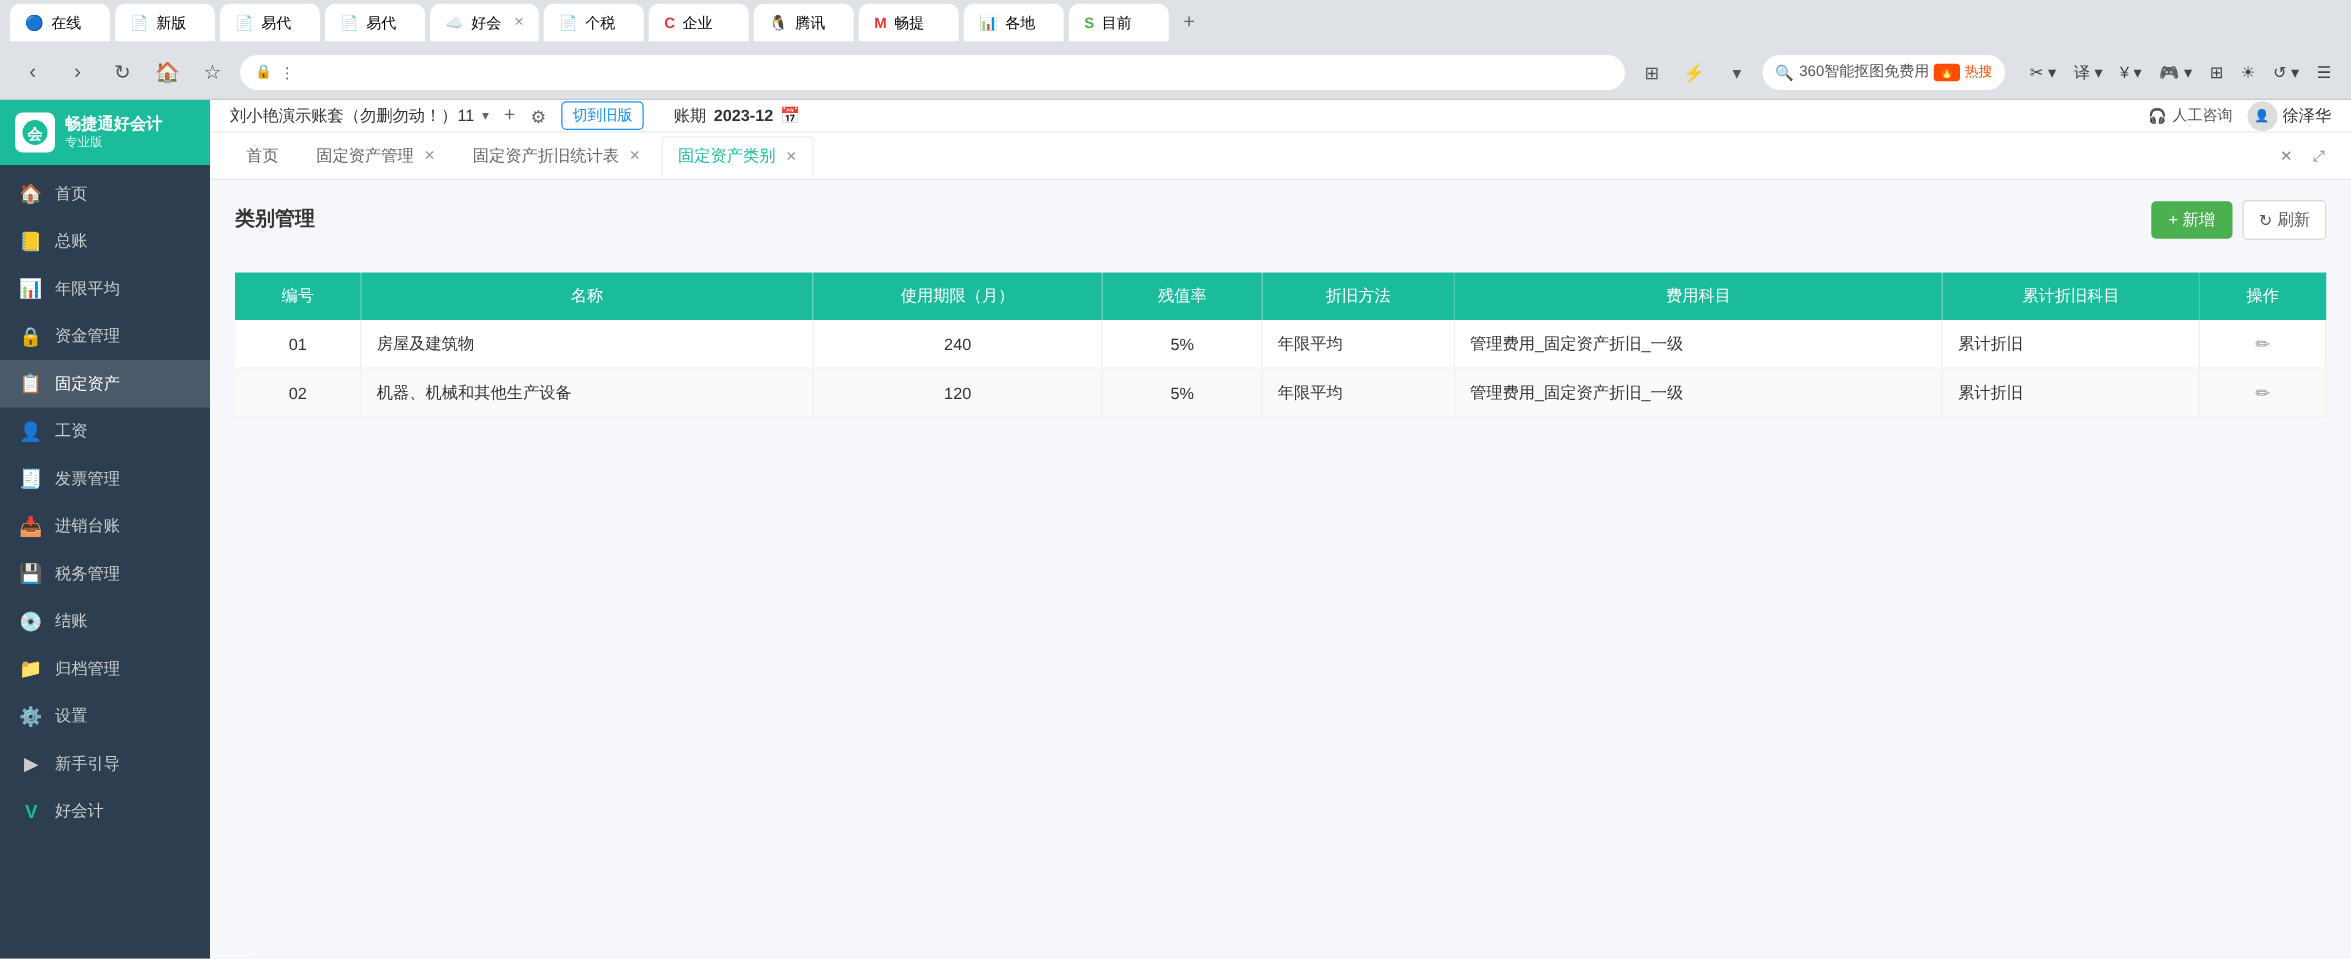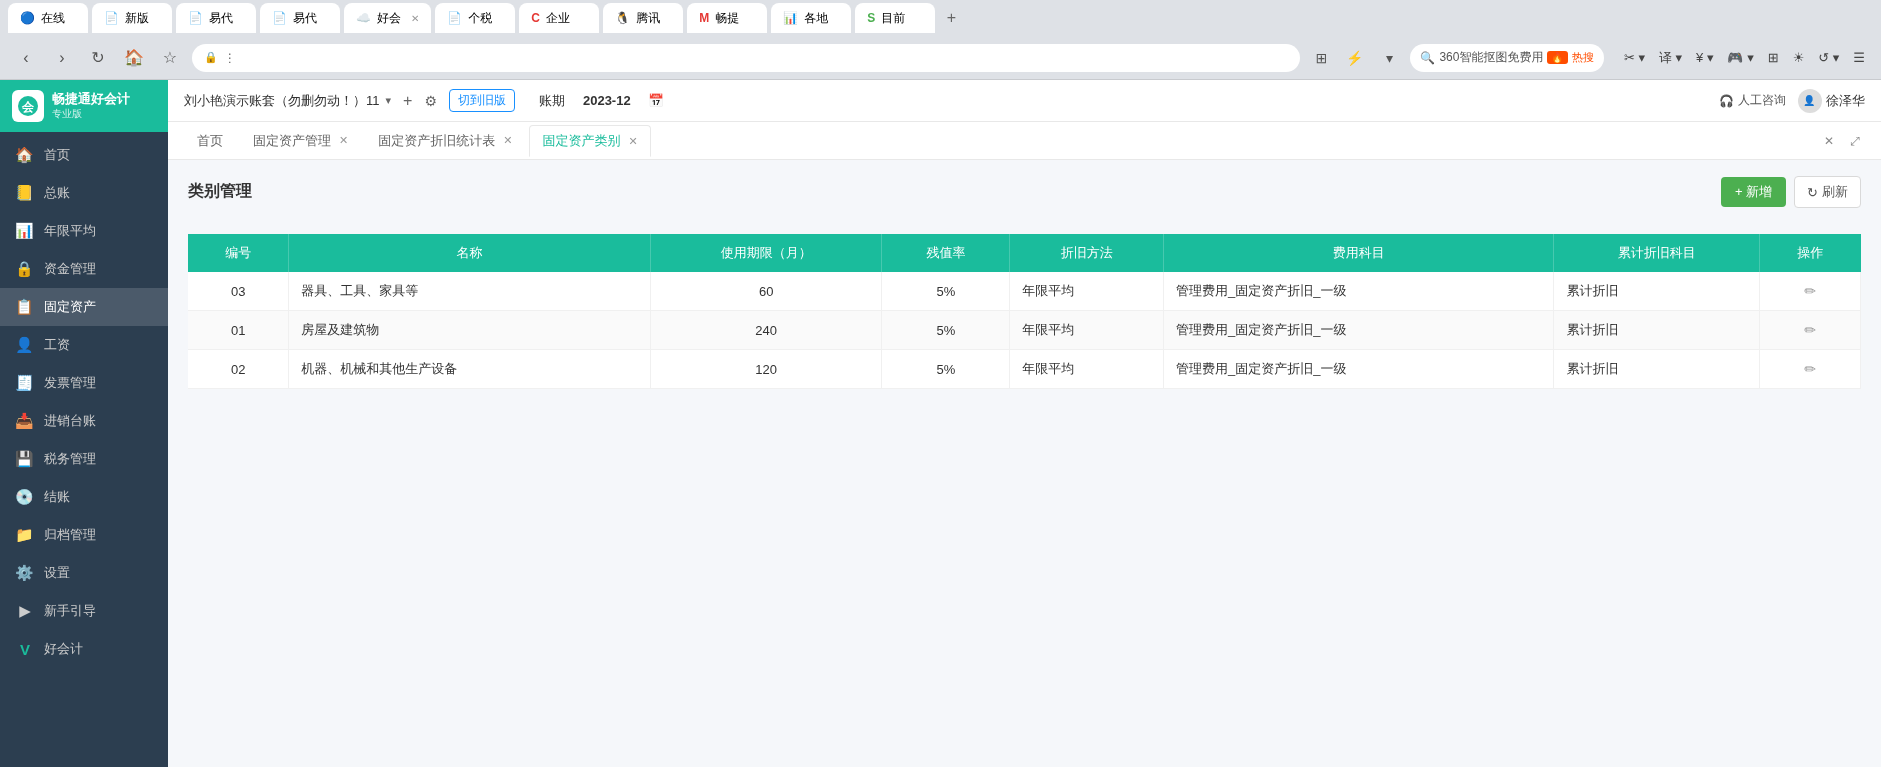--- a/index.html
+++ b/index.html
@@ -33,23 +33,23 @@
     .sidebar-logo { background: #1abc9c; padding: 10px 12px; display: flex; align-items: center; gap: 8px; }
     .sidebar-logo-icon { width: 32px; height: 32px; background: #fff; border-radius: 6px; display: flex; align-items: center; justify-content: center; }
     .sidebar-logo-text { color: #fff; font-size: 13px; font-weight: bold; line-height: 1.3; }
     .sidebar-logo-sub { font-size: 10px; color: rgba(255,255,255,0.8); }
     .sidebar-nav { flex: 1; overflow-y: auto; padding: 4px 0; }
     .sidebar-item { display: flex; align-items: center; gap: 10px; padding: 10px 16px; color: #ccc; cursor: pointer; font-size: 13px; }
     .sidebar-item.active { background: rgba(255,255,255,0.15); color: #fff; }
     .sidebar-item-icon { width: 18px; height: 18px; display: flex; align-items: center; justify-content: center; font-size: 15px; flex-shrink: 0; }
 
     
-    .app-header { background: #fff; border-bottom: 1px solid #e8e8e8; height: 42px; display: flex; align-items: center; padding: 0 16px; gap: 12px; flex-shrink: 0; }
+    .app-header { background: #fff; border-bottom: 1px solid #e8e8e8; height: 26px; display: flex; align-items: center; padding: 0 16px; gap: 12px; flex-shrink: 0; }
     .app-header-user { display: flex; align-items: center; gap: 6px; font-size: 13px; color: #333; }
-    .app-header-period { display: flex; align-items: center; gap: 18px; font-size: 13px; color: #333; margin-left: 12px; }
+    .app-header-period { display: flex; align-items: center; gap: 6px; font-size: 13px; color: #333; margin-left: 12px; }
     .period-btn { border: 1px solid #d9d9d9; border-radius: 4px; padding: 2px 8px; font-size: 12px; cursor: pointer; }
     .header-right { margin-left: auto; display: flex; align-items: center; gap: 12px; }
     .customer-service { display: flex; align-items: center; gap: 4px; font-size: 12px; color: #555; cursor: pointer; }
     .user-info { display: flex; align-items: center; gap: 4px; font-size: 13px; color: #333; cursor: pointer; }
     .user-avatar { width: 24px; height: 24px; background: #ddd; border-radius: 50%; display: flex; align-items: center; justify-content: center; font-size: 10px; }
 
     
     .main-area { flex: 1; display: flex; flex-direction: column; overflow: hidden; background: #f5f7fa; }
 
     
@@ -316,30 +316,20 @@
             <th>名称</th>
             <th>使用期限（月）</th>
             <th>残值率</th>
             <th>折旧方法</th>
             <th>费用科目</th>
             <th>累计折旧科目</th>
             <th>操作</th>
           </tr>
         </thead>
         <tbody id="table-body">
-        <tr>
-      <td class="td-code">03</td>
-      <td>器具、工具、家具等</td>
-      <td>60</td>
-      <td>5%</td>
-      <td>年限平均</td>
-      <td>管理费用_固定资产折旧_一级</td>
-      <td>累计折旧</td>
-      <td><span class="edit-icon">✏</span></td>
-    </tr>
             <tr>
       <td class="td-code">01</td>
       <td>房屋及建筑物</td>
       <td>240</td>
       <td>5%</td>
       <td>年限平均</td>
       <td>管理费用_固定资产折旧_一级</td>
       <td>累计折旧</td>
       <td><span class="edit-icon">✏</span></td>
     </tr>

